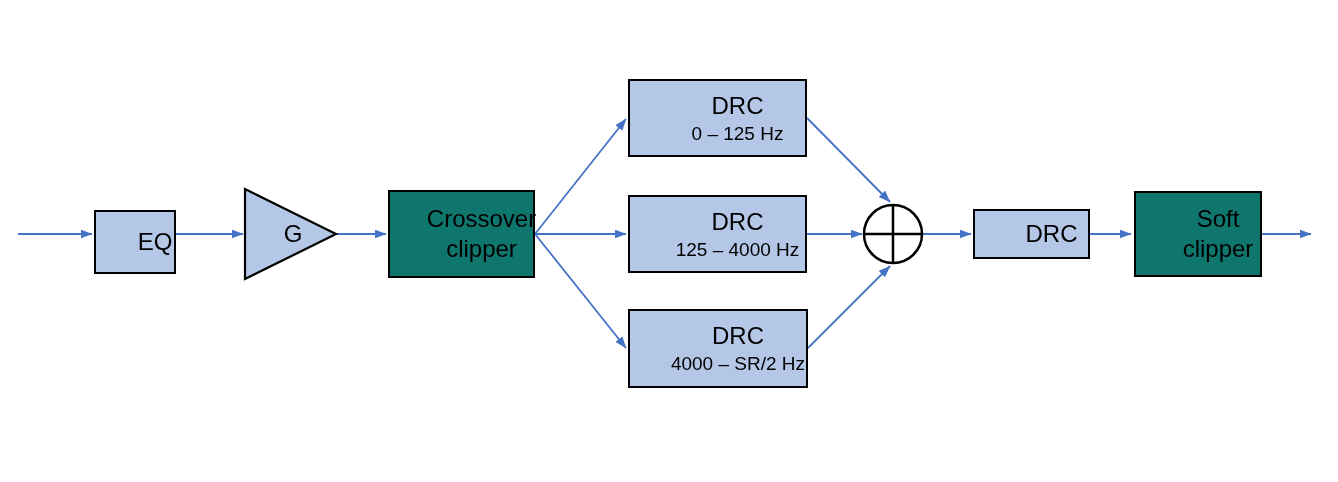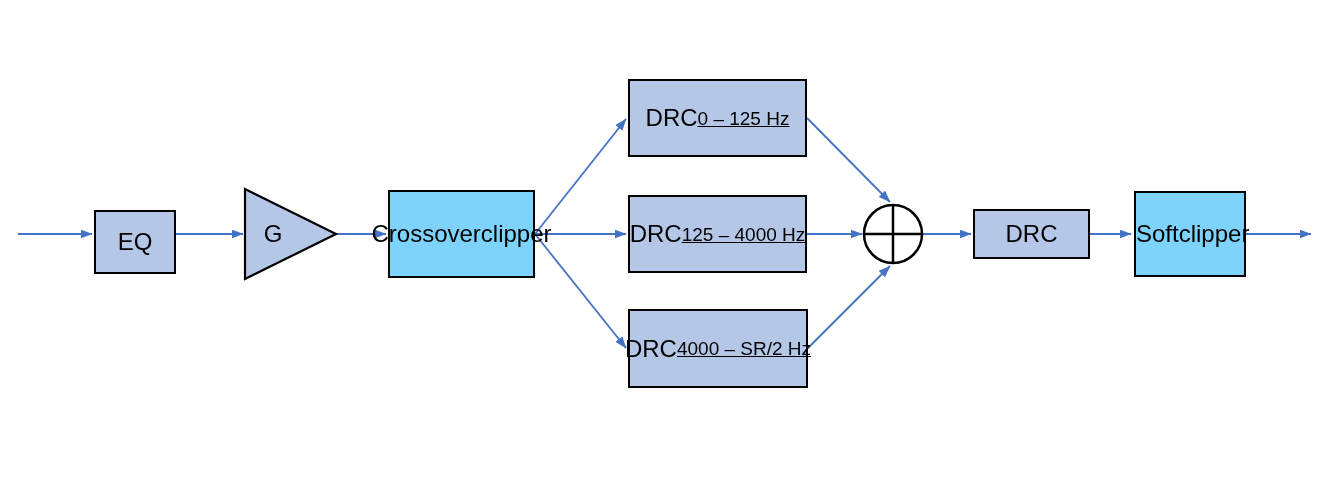--- a/index.html
+++ b/index.html
@@ -12,32 +12,33 @@
     font-family: "Liberation Sans", sans-serif;
   }
   .layer {
     position: absolute;
     left: 0; top: 0;
   }
   .node {
     position: absolute;
     box-sizing: border-box;
     display: flex;
-    flex-direction: row;
+    flex-direction: column;
     align-items: center;
     justify-content: center;
     border: 2px solid #000000;
     color: #000000;
     text-align: center;
+    padding-left: 40px;
   }
   .filled   { background: #b4c7e7; }
-  .outlined { background: #7dd3fc; }
+  .outlined { background: #0f766e; }
   .plain    { border: none; background: transparent; }
   .lbl-lg { font-size: 24px; line-height: 30px; white-space: nowrap; }
-  .lbl-sm { font-size: 19px; line-height: 25px; white-space: nowrap; text-decoration: underline; }
+  .lbl-sm { font-size: 19px; line-height: 25px; white-space: nowrap; }
 </style>
 </head>
 <body>
 
 <div class="canvas">
 
   <svg class="layer" width="1338" height="482" viewBox="0 0 1338 482">
     <defs>
       <marker id="ah" markerUnits="userSpaceOnUse" markerWidth="13" markerHeight="10" refX="11.5" refY="4.5" orient="auto">
         <path d="M0,0 L12,4.5 L0,9 Z" fill="#4472c4"></path>
@@ -92,18 +93,18 @@
 
   <div class="node filled" style="left:628px; top:309px; width:180px; height:79px;">
     <span class="lbl-lg">DRC</span>
     <span class="lbl-sm">4000 – SR/2 Hz</span>
   </div>
 
   <div class="node filled" style="left:973px; top:209px; width:117px; height:50px;">
     <span class="lbl-lg">DRC</span>
   </div>
 
-  <div class="node outlined" style="left:1134px; top:191px; width:112px; height:86px;justify-content:space-between;">
+  <div class="node outlined" style="left:1134px; top:191px; width:128px; height:86px;">
     <span class="lbl-lg">Soft</span>
     <span class="lbl-lg">clipper</span>
   </div>
 
 </div>
 
 </body></html>

